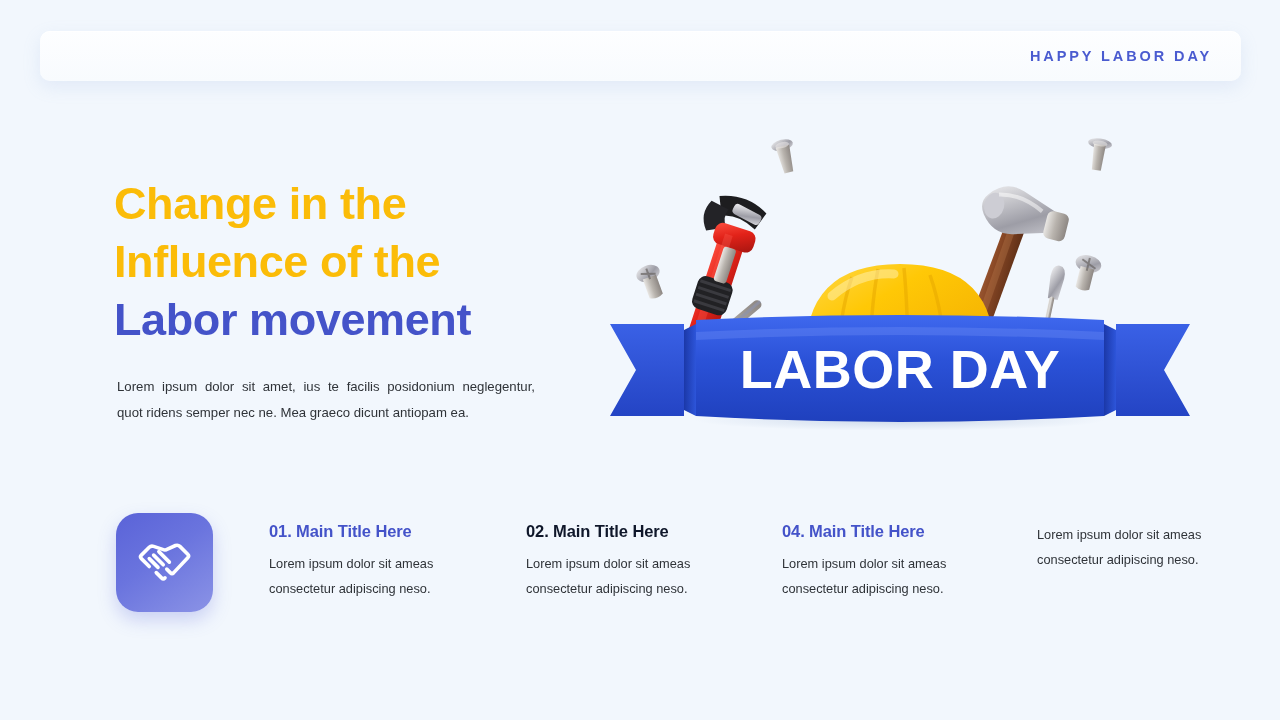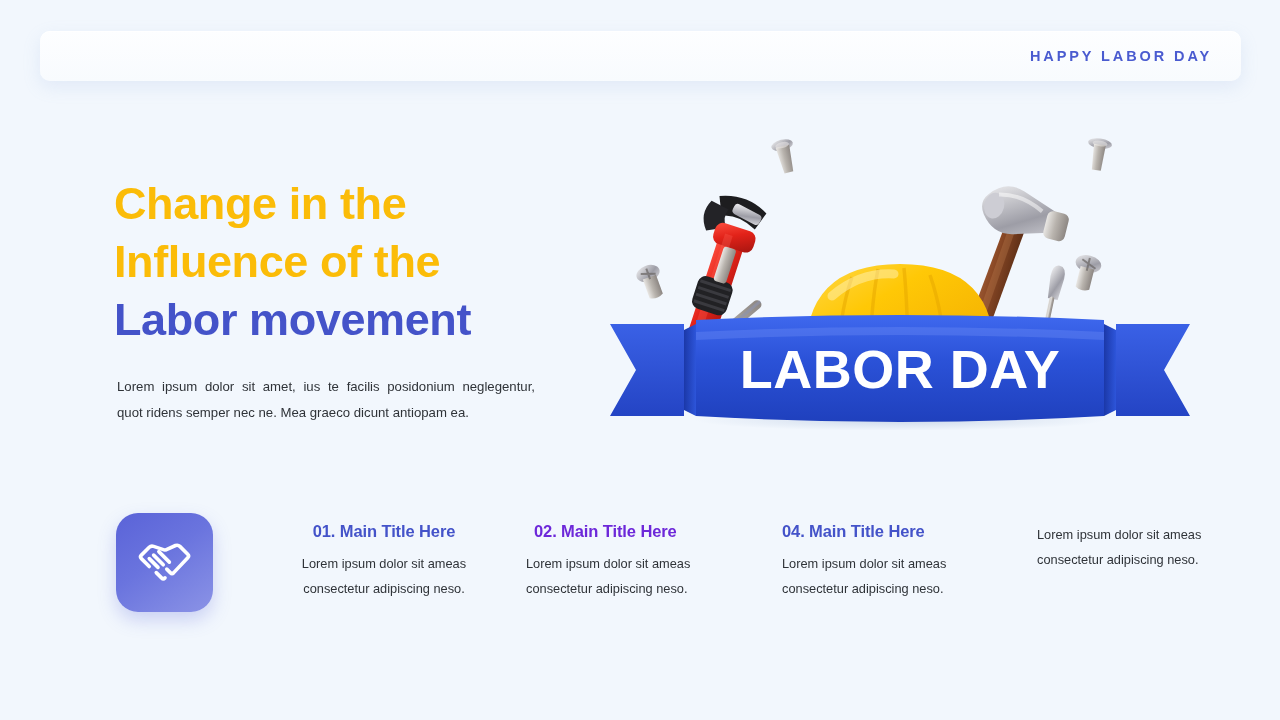--- a/index.html
+++ b/index.html
@@ -86,29 +86,29 @@
 
   .card { position:absolute; top:522px; width:230px; }
   .card-title {
     font-size:16.5px;
     font-weight:bold;
     letter-spacing:-0.1px;
     white-space:nowrap;
     margin-bottom:10px;
   }
   .card-title.blue { color:#4453c9; }
-  .card-title.gold { color:#6d28d9;margin-left:8px; }
+  .card-title.gold { color:#0f172a; }
   .card-body {
     font-size:12.8px;
     line-height:25px;
     color:#2f3338;
   }
   .card-body span { display:block; }
 
-  #card1 { left:269px;text-align:center; }
+  #card1 { left:269px; }
   #card2 { left:526px; }
   #card3 { left:782px; }
   #card4 { left:1037px; }
 </style>
 </head>
 <body>
 
 <div id="slide">
 
   <div id="topbar">

